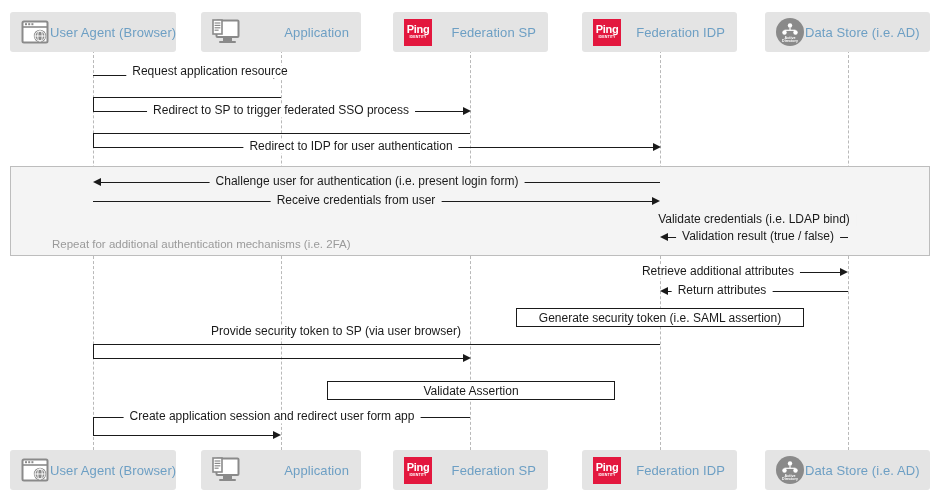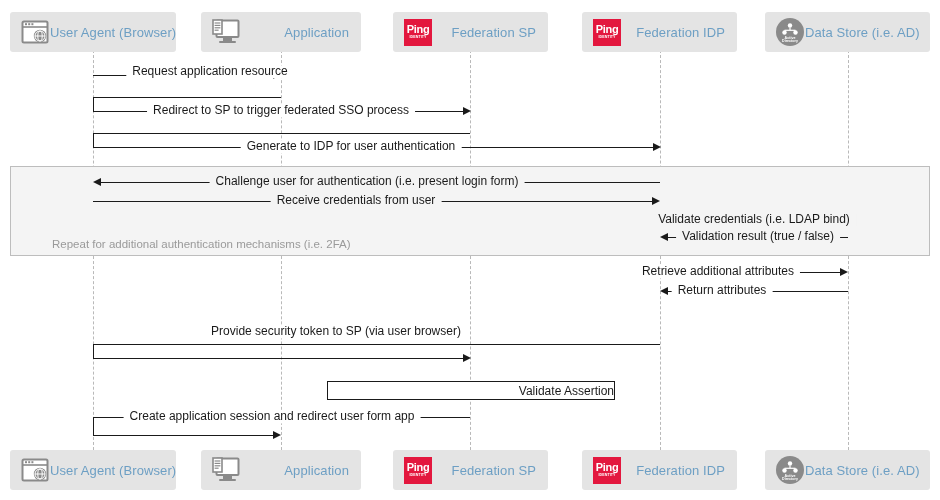--- a/index.html
+++ b/index.html
@@ -242,21 +242,21 @@
     <div class="hline" style="left:93px; top:111px; width:370px;"></div>
     <div class="arrowhead right" style="left:463px; top:106.5px;"></div>
     <div class="msg-label" style="left:281px; top:111px;">Redirect to SP to trigger federated SSO process</div>
   </div>
 
   <div>
     <div class="hline" style="left:93px; top:133px; width:377px;"></div>
     <div class="vline" style="left:93px; top:133px; height:14px;"></div>
     <div class="hline" style="left:93px; top:147px; width:560px;"></div>
     <div class="arrowhead right" style="left:653px; top:142.5px;"></div>
-    <div class="msg-label" style="left:351px; top:147px;">Generate to IDP for user authentication</div>
+    <div class="msg-label" style="left:351px; top:147px;">Redirect to IDP for user authentication</div>
   </div>
 
   <div>
     <div class="hline" style="left:101px; top:182px; width:559px;"></div>
     <div class="arrowhead left" style="left:93px; top:177.5px;"></div>
     <div class="msg-label onshade" style="left:367px; top:182px;">Challenge user for authentication (i.e. present login form)</div>
   </div>
 
   <div>
     <div class="hline" style="left:93px; top:201px; width:559px;"></div>
@@ -281,30 +281,33 @@
     <div class="arrowhead right" style="left:840px; top:267.5px;"></div>
     <div class="msg-label" style="left:718px; top:272px;">Retrieve additional attributes</div>
   </div>
 
   <div>
     <div class="hline" style="left:668px; top:291px; width:180px;"></div>
     <div class="arrowhead left" style="left:660px; top:286.5px;"></div>
     <div class="msg-label" style="left:722px; top:291px;">Return attributes</div>
   </div>
 
+  <div class="proc-box" style="left:516px; top:308px; width:288px; height:19px;">
+    <span>Generate security token (i.e. SAML assertion)</span>
+  </div>
 
   <div>
     <div class="hline" style="left:93px; top:344px; width:567px;"></div>
     <div class="vline" style="left:93px; top:344px; height:14px;"></div>
     <div class="hline" style="left:93px; top:358px; width:370px;"></div>
     <div class="arrowhead right" style="left:463px; top:353.5px;"></div>
     <div class="msg-label" style="left:336px; top:332px;">Provide security token to SP (via user browser)</div>
   </div>
 
-  <div class="proc-box" style="left:327px; top:381px; width:288px; height:19px;justify-content:flex-end;">
+  <div class="proc-box" style="left:327px; top:381px; width:288px; height:19px;">
     <span>Validate Assertion</span>
   </div>
 
   <div>
     <div class="hline" style="left:93px; top:417px; width:377px;"></div>
     <div class="vline" style="left:93px; top:417px; height:18px;"></div>
     <div class="hline" style="left:93px; top:435px; width:180px;"></div>
     <div class="arrowhead right" style="left:273px; top:430.5px;"></div>
     <div class="msg-label" style="left:272px; top:417px;">Create application session and redirect user form app</div>
   </div>

